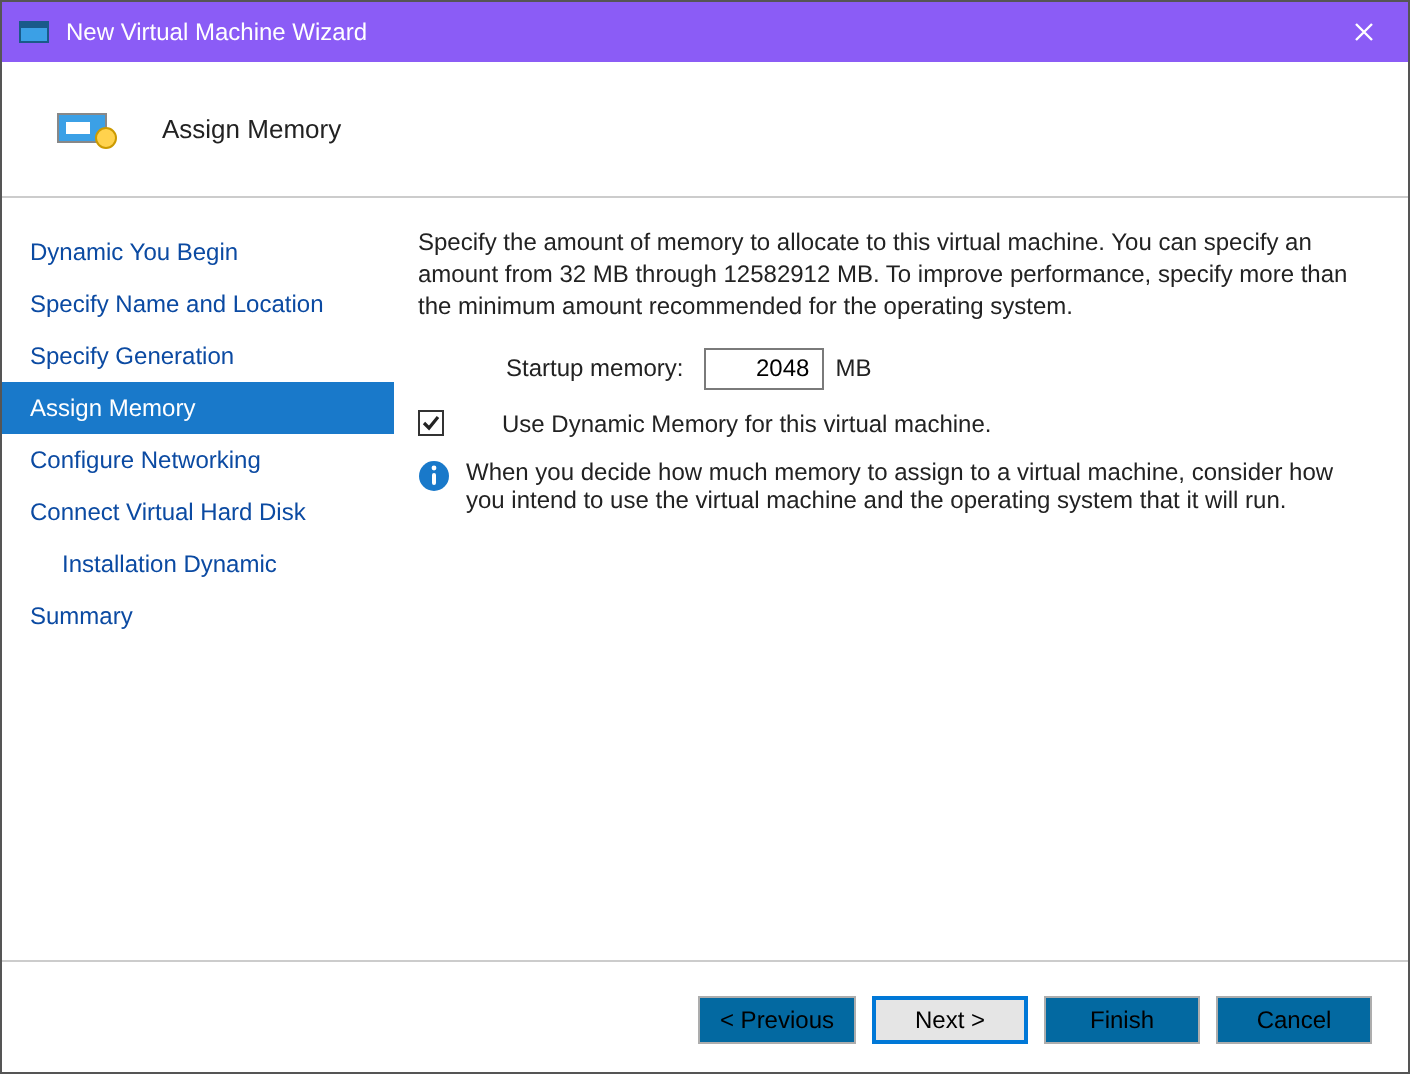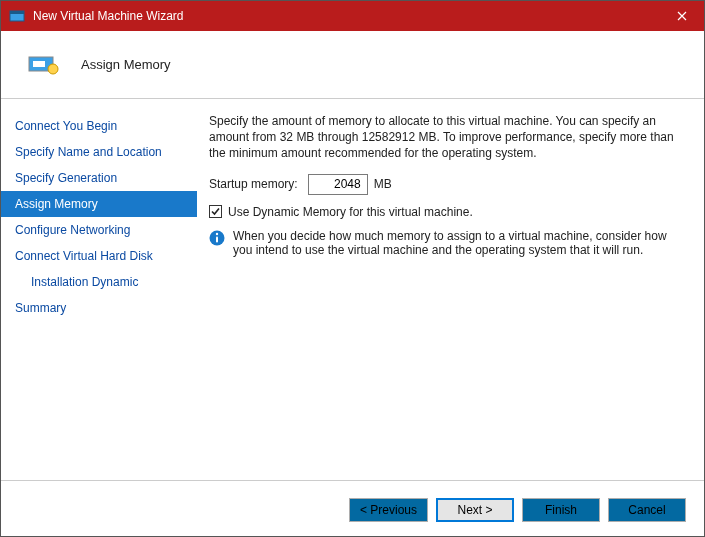--- a/index.html
+++ b/index.html
@@ -1,35 +1,35 @@
 <!DOCTYPE html>
 <html><head>
 <meta charset="utf-8">
 <style>
   * { box-sizing: border-box; font-family: "Segoe UI", Tahoma, sans-serif; }
   body { margin: 0; background: #fff; width: 705px; height: 537px; overflow: hidden; border: 1px solid #555; }
-  .titlebar { background: #b91c1c; color: #fff; height: 30px; display: flex; align-items: center; padding: 0 0 0 8px; font-size: 12px; }
+  .titlebar { background: #8b5cf6; color: #fff; height: 30px; display: flex; align-items: center; padding: 0 0 0 8px; font-size: 12px; }
   .titlebar .icon { width: 16px; height: 16px; margin-right: 8px; display:flex; align-items:center; justify-content:center;}
   .titlebar .title { flex: 1; }
   .titlebar .close { width: 44px; height: 30px; display:flex; align-items:center; justify-content:center; font-size:14px; color:#fff;}
   .header { height: 68px; border-bottom: 1px solid #ccc; display:flex; align-items:center; padding-left: 26px; }
   .header .hicon { width: 32px; height: 20px; margin-right: 22px; display:flex; align-items:center; justify-content:center;}
   .header .htitle { font-size: 13px; color:#222; }
   .body { display:flex; height: calc(537px - 30px - 68px - 58px); }
   .sidebar { width: 196px; padding: 14px 0 0 0; font-size: 12px; }
   .sidebar .step { padding: 4px 14px; color:#0b4aa2; cursor: default; line-height:1.5;}
   .sidebar .step.active { background:#1979ca; color:#fff; }
   .sidebar .substep { padding: 4px 14px 4px 30px; color:#0b4aa2; line-height:1.5;}
   .content { flex:1; padding: 14px 20px 0 12px; font-size: 12px; color:#222; }
   .desc { line-height: 1.35; margin-bottom: 12px; }
   .formrow { display:flex; align-items:center; margin-bottom: 10px; }
-  .formrow label { margin-right: 10px; }
+  .formrow label { margin-right: 10px; margin-left: 44px; }
   .formrow input[type="text"] { width: 60px; height: 21px; border:1px solid #7a7a7a; text-align:right; padding:0 6px; font-size:12px; }
   .formrow .unit { margin-left: 6px; }
-  .chkrow { display:flex; align-items:center; margin-bottom: 10px; }
+  .chkrow { display:flex; align-items:center; margin-bottom: 10px; gap: 23px; }
   .chkrow .cbx { width:13px; height:13px; border:1px solid #333; margin-right:6px; display:flex; align-items:center; justify-content:center; background:#fff;}
   .chkrow .cbx svg { width:11px; height:11px; }
   .inforow { display:flex; align-items:flex-start; gap:8px; }
   .infoicon { width:16px; height:16px; flex-shrink:0; margin-top:1px;}
   .footer { height: 58px; border-top: 1px solid #ccc; display:flex; align-items:center; justify-content:flex-end; padding-right: 18px; gap: 8px; }
   .btn { min-width: 78px; height: 24px; font-size: 12px; background: #0369a1; border:1px solid #adadad; display:flex; align-items:center; justify-content:center; padding: 0 10px;}
   .btn.default { background:#e5e5e5; border:2px solid #0078d7; }
 </style>
 </head>
 <body>
@@ -55,21 +55,21 @@
         <rect x="2" y="2" width="24" height="14" fill="#3ba0e6" stroke="#888"></rect>
         <rect x="6" y="6" width="12" height="6" fill="#fff"></rect>
         <circle cx="26" cy="14" r="5" fill="#ffd24d" stroke="#cc9a00"></circle>
       </svg>
   </span>
   <span class="htitle">Assign Memory</span>
 </div>
 
 <div class="body">
   <div class="sidebar">
-    <div class="step">Connect You Begin</div>
+    <div class="step">Dynamic You Begin</div>
     <div class="step">Specify Name and Location</div>
     <div class="step">Specify Generation</div>
     <div class="step active">Assign Memory</div>
     <div class="step">Configure Networking</div>
     <div class="step">Connect Virtual Hard Disk</div>
     <div class="substep">Installation Dynamic</div>
     <div class="step">Summary</div>
   </div>
 
   <div class="content">

